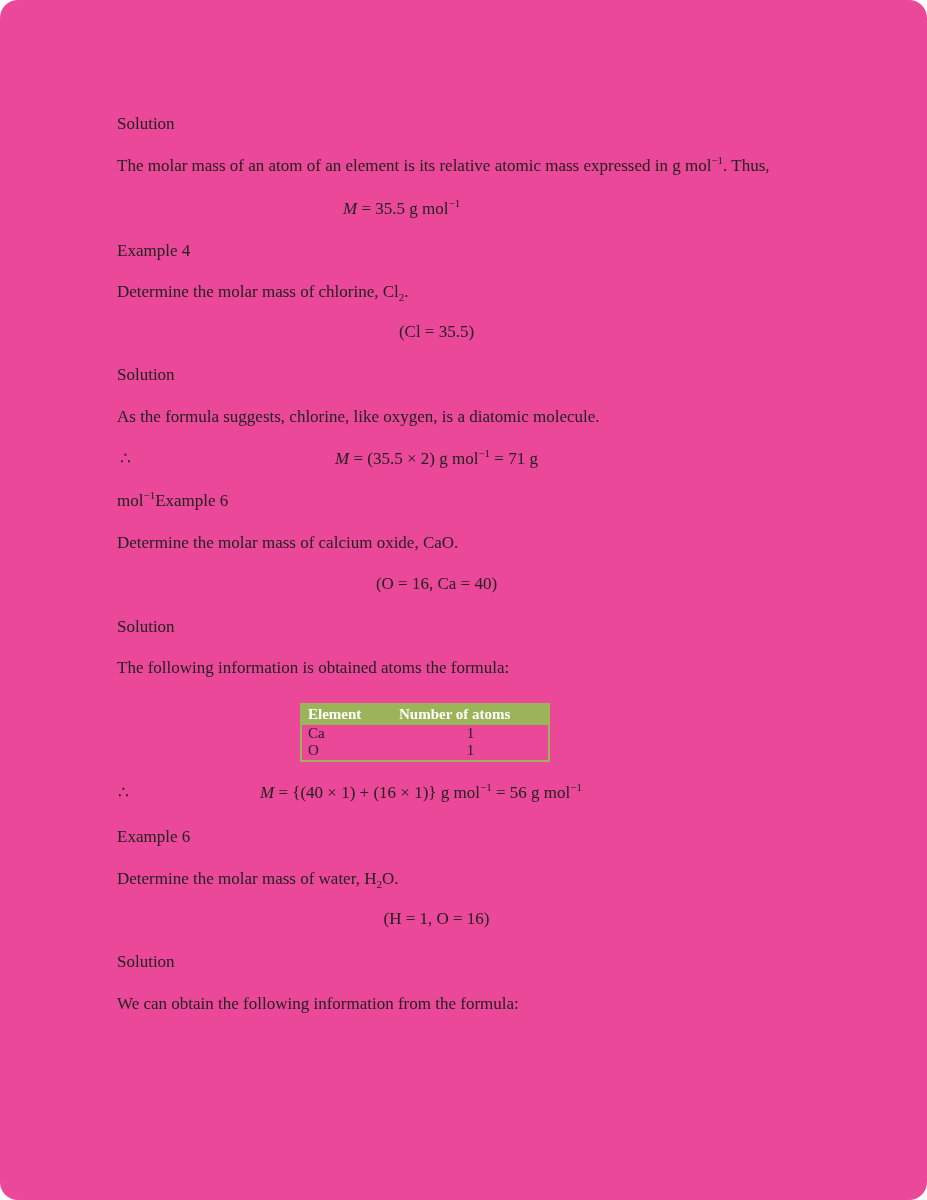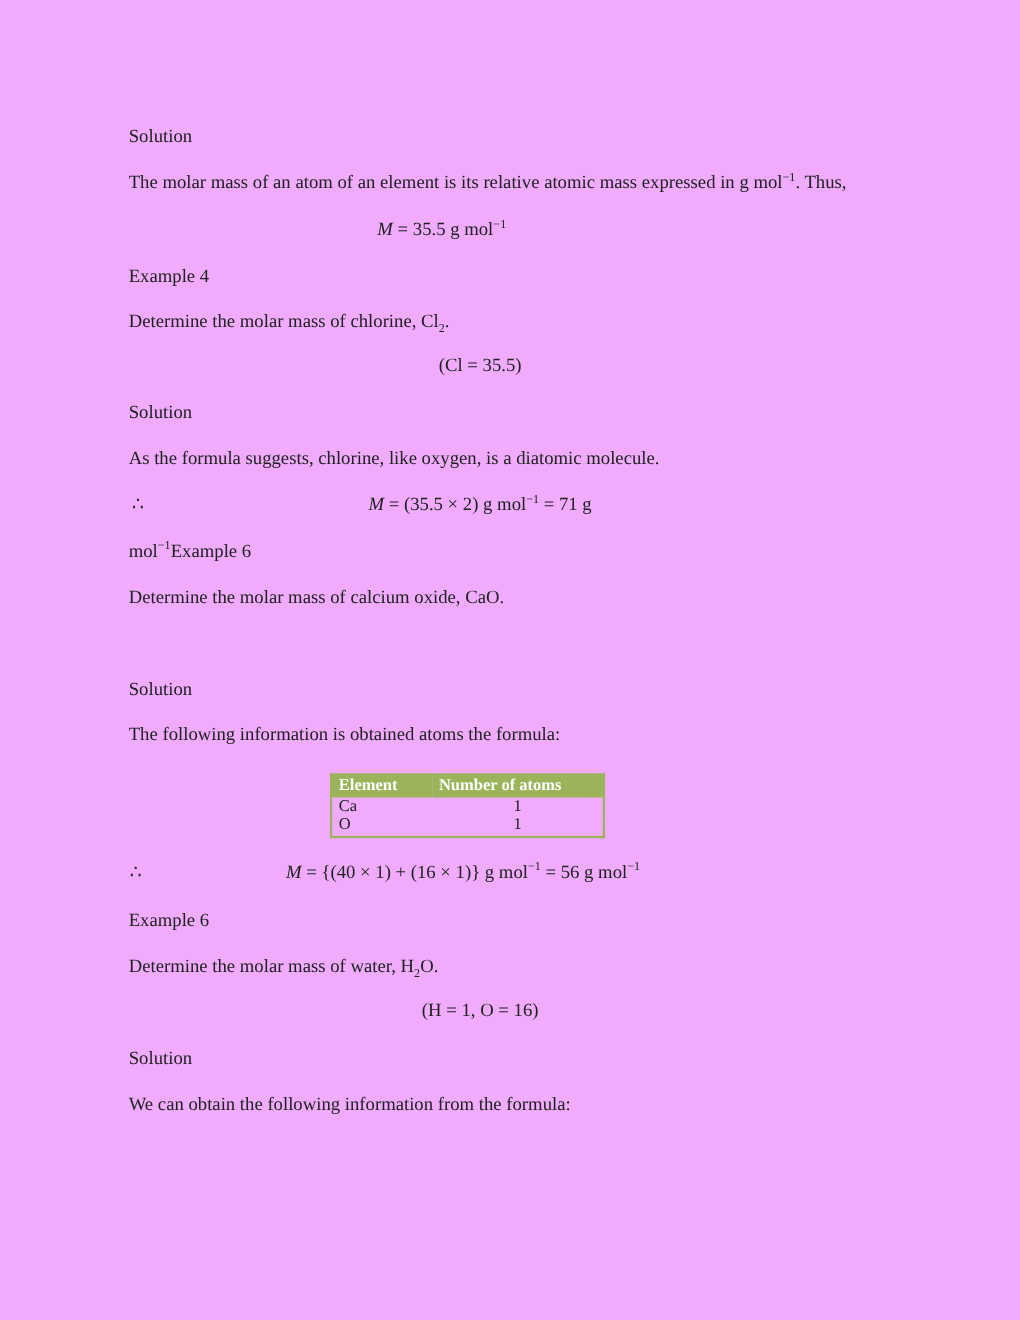--- a/index.html
+++ b/index.html
@@ -49,21 +49,21 @@
   .atoms-table td {
     padding: 0 6px;
     line-height: 1.15;
   }
   .atoms-table th.col-element, .atoms-table td.col-element { width: 92px; margin-left: 48px; }
   .atoms-table td.col-atoms { text-align: center; }
 </style>
 </head>
 <body>
 
-<div class="page" style="background: #f0abfc; color: rgb(33, 33, 33);">
+<div class="page" style="background: #ec4899; color: rgb(33, 33, 33); border-radius: 18px;">
 
   <div class="line" style="top:114px">Solution</div>
 
   <div class="line" style="top:156px"><span>The molar mass of an atom of an element is its relative atomic mass expressed in g mol</span><sup>−1</sup><span>. Thus,</span></div>
 
   <div class="line" style="left:343px; top:199px"><span class="it">M</span><span> = 35.5 g mol</span><sup>−1</sup></div>
 
   <div class="line" style="top:241px">Example 4</div>
 
   <div class="line" style="top:282px"><span>Determine the molar mass of chlorine, Cl</span><sub>2</sub><span>.</span></div>
@@ -74,20 +74,21 @@
 
   <div class="line" style="top:407px">As the formula suggests, chlorine, like oxygen, is a diatomic molecule.</div>
 
   <div class="line" style="left:120px; top:449px">∴</div>
   <div class="line" style="left:335px; top:449px"><span class="it">M</span><span> = (35.5 × 2) g mol</span><sup>−1</sup><span> = 71 g</span></div>
 
   <div class="line" style="top:491px"><span>mol</span><sup>−1</sup><span>Example 6</span></div>
 
   <div class="line" style="top:533px">Determine the molar mass of calcium oxide, CaO.</div>
 
+  <div class="line center" style="top:574px">(O = 16, Ca = 40)</div>
 
   <div class="line" style="top:617px">Solution</div>
 
   <div class="line" style="top:658px">The following information is obtained atoms the formula:</div>
 
   <table class="atoms-table" style="border-color: rgb(155, 180, 90);">
     <thead>
       <tr>
         <th class="col-element" style="background: rgb(155, 180, 90); color: rgb(255, 255, 255);">Element</th>
         <th class="col-atoms" style="background: rgb(155, 180, 90); color: rgb(255, 255, 255);">Number of atoms</th>

